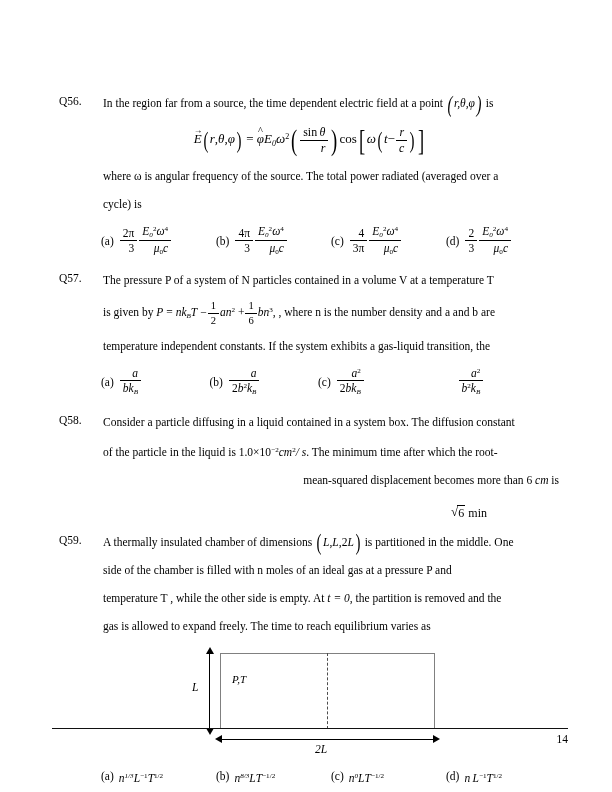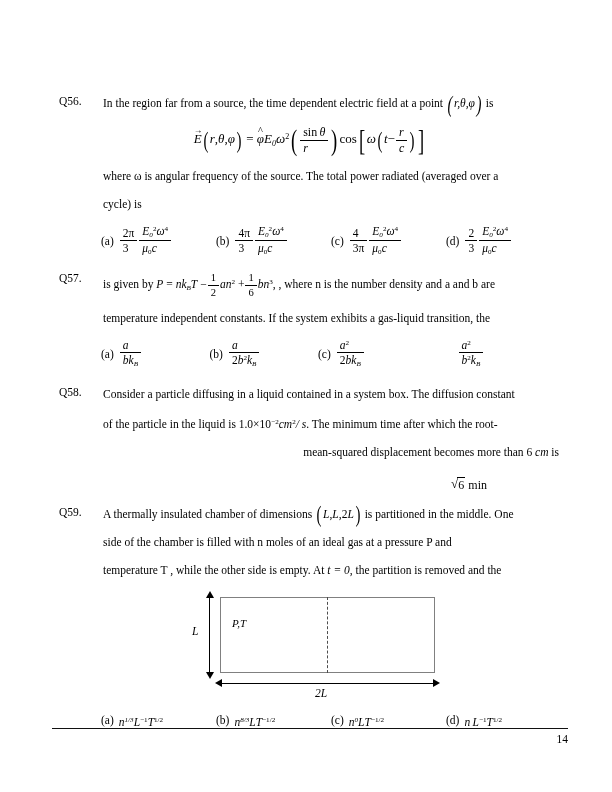--- a/index.html
+++ b/index.html
@@ -76,21 +76,21 @@
     margin: 8px 0 6px 0;
     font-size: 13px;
     line-height: 1;
     white-space: nowrap;
   }
 
   
   .frac {
     display: inline-block;
     vertical-align: middle;
-    text-align: left;
+    text-align: right;
     line-height: 1.08;
     margin: 0 1px;
   }
   .frac > .num {
     display: block;
     padding: 0 3px 1px 3px;
     border-bottom: 1px solid #000;
   }
   .frac > .den {
     display: block;
@@ -380,20 +380,23 @@
             </span>
           </div>
 
         </div>
       </div>
     </div>
 
     <div class="qblock" style="margin-top:4px;">
       <div class="qlabel">Q57.</div>
       <div class="qbody just">
+        <p>
+          <span>The pressure P of a system of N particles contained in a volume V at a temperature T</span>
+        </p>
         <p style="line-height:30px;">
           <span>is given by</span>
           <span class="mi">P</span>
           <span>=</span>
           <span class="mi">nk</span><span class="sub">B</span><span class="mi">T</span>
           <span>−</span><span class="frac small"><span class="num">1</span><span class="den">2</span></span><span class="mi">an</span><span class="sup">2</span>
           <span>+</span><span class="frac small"><span class="num">1</span><span class="den">6</span></span><span class="mi">bn</span><span class="sup">3</span><span>,</span>
           <span>, where n is the number density and a and b are</span>
         </p>
         <p>temperature independent constants. If the system exhibits a gas-liquid transition, the</p>
@@ -468,20 +471,21 @@
         <p>
           <span>A thermally insulated chamber of dimensions</span>
           <span><span class="paren d-md">(</span><span class="mi">L</span>,<span class="mi">L</span>,2<span class="mi">L</span><span class="paren d-md">)</span></span>
           <span>is partitioned in the middle. One</span>
         </p>
         <p>side of the chamber is filled with n moles of an ideal gas at a pressure P and</p>
         <p>
           <span>temperature T , while the other side is empty. At</span>
           <span class="mi"><span class="mi">t</span> = 0</span><span>, the partition is removed and the</span>
         </p>
+        <p style="text-align:left">gas is allowed to expand freely. The time to reach equilibrium varies as</p>
       </div>
     </div>
 
     <div class="figure">
       <div class="fig-inner">
         <div class="v-arrow"></div>
         <div class="l-label mi">L</div>
         <div class="box"></div>
         <div class="partition"></div>
         <div class="pt-label mi">P,T</div>

